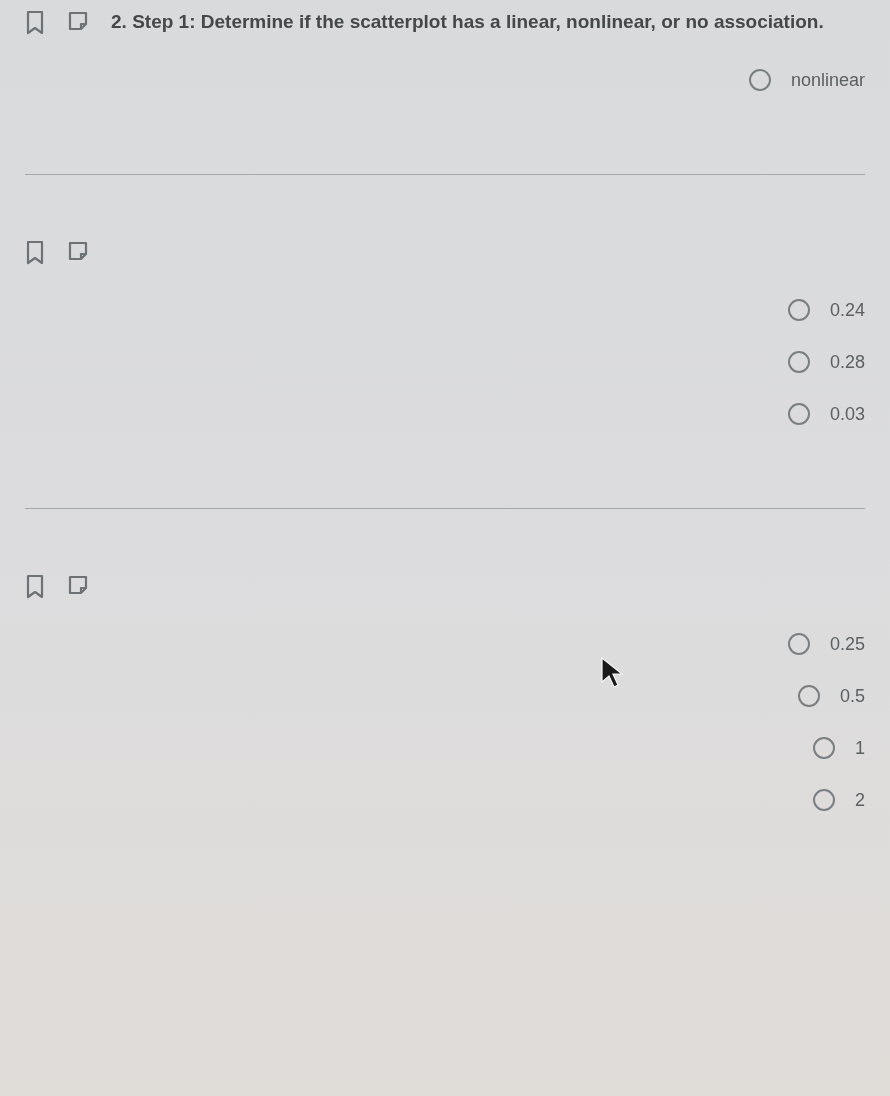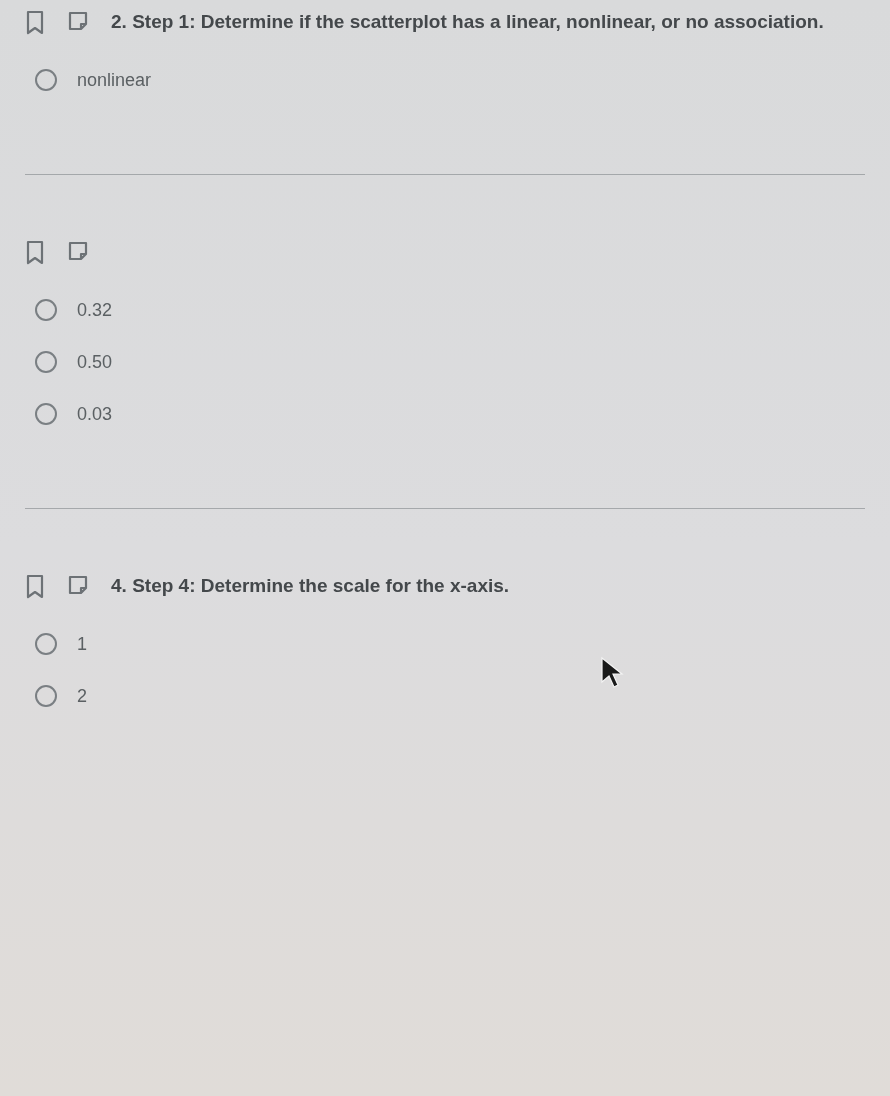--- a/index.html
+++ b/index.html
@@ -38,20 +38,21 @@
     padding-top: 1px;
   }
   .options {
     padding-left: 10px;
   }
   .option {
     display: flex;
     align-items: center;
     gap: 20px;
     padding: 15px 0 15px 0;
+    justify-content: flex-end;
   }
   .radio {
     width: 22px;
     height: 22px;
     border: 2.4px solid #7a7f83;
     border-radius: 50%;
     flex-shrink: 0;
     box-sizing: border-box;
   }
   .option-label {
@@ -116,25 +117,25 @@
         <span>
           <svg width="22" height="22" viewBox="0 0 22 22">
               <path d="M3 3 h16 v11 l-5 5 h-11 z M14 19 v-5 h5" fill="none" stroke="#6d7276" stroke-width="2.2" stroke-linejoin="round"></path>
             </svg>
         </span>
       </div>
     </div>
     <div class="options">
       <div class="option">
         <span class="radio"></span>
-        <span class="option-label">0.32</span>
+        <span class="option-label">0.24</span>
       </div>
       <div class="option">
         <span class="radio"></span>
-        <span class="option-label">0.50</span>
+        <span class="option-label">0.28</span>
       </div>
       <div class="option">
         <span class="radio"></span>
         <span class="option-label">0.03</span>
       </div>
     </div>
   </div>
 
   <div class="divider"></div>
 
@@ -145,26 +146,30 @@
           <svg width="20" height="26" viewBox="0 0 20 26">
               <path d="M3 2 h14 v21 l-7 -5 l-7 5 z" fill="none" stroke="#6d7276" stroke-width="2.2" stroke-linejoin="round"></path>
             </svg>
         </span>
         <span>
           <svg width="22" height="22" viewBox="0 0 22 22">
               <path d="M3 3 h16 v11 l-5 5 h-11 z M14 19 v-5 h5" fill="none" stroke="#6d7276" stroke-width="2.2" stroke-linejoin="round"></path>
             </svg>
         </span>
       </div>
-      <div class="q-title">
-        <span>4.</span>
-        <span>Step 4: Determine the scale for the x-axis.</span>
-      </div>
     </div>
     <div class="options">
+      <div class="option">
+        <span class="radio"></span>
+        <span class="option-label">0.25</span>
+      </div>
+      <div class="option">
+        <span class="radio"></span>
+        <span class="option-label">0.5</span>
+      </div>
       <div class="option">
         <span class="radio"></span>
         <span class="option-label">1</span>
       </div>
       <div class="option">
         <span class="radio"></span>
         <span class="option-label">2</span>
       </div>
     </div>
   </div>

